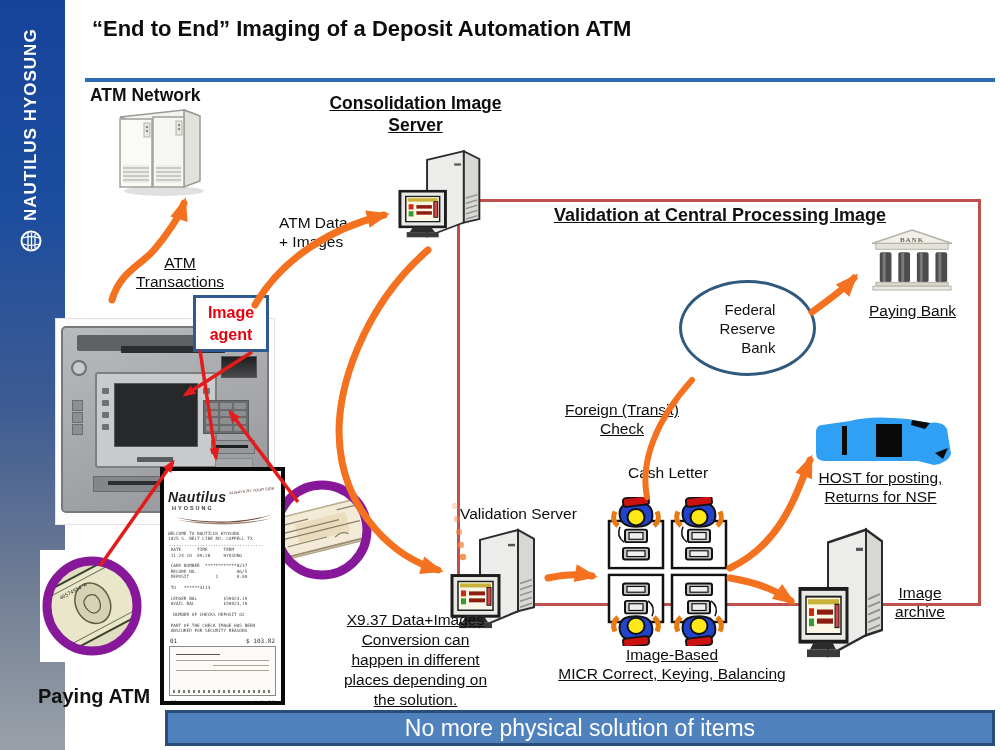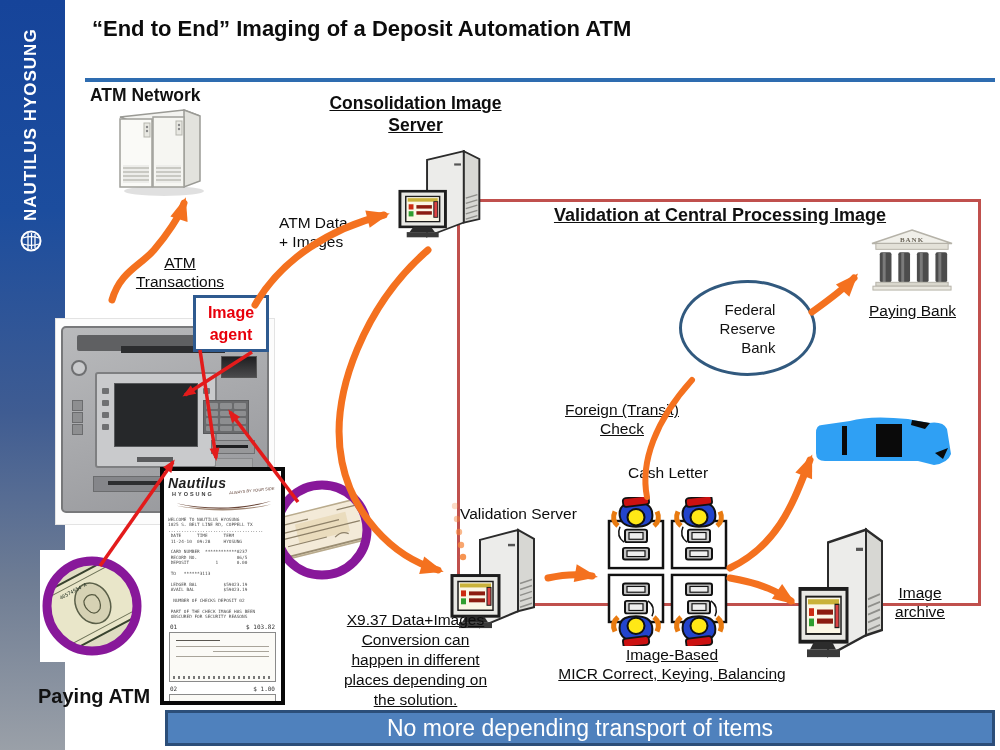--- a/index.html
+++ b/index.html
@@ -88,21 +88,21 @@
   .m-cardslit{position:absolute;left:4px;top:4px;width:32px;height:3px;background:#1e1f21;}
   .m-sq{left:152px;top:130px;width:36px;height:28px;background:#a6a7a9;border:1px solid #8a8b8d;}
   .m-receiptslot{left:30px;top:148px;width:106px;height:14px;background:#85868a;border:1px solid #6b6c6e;}
   .m-rslit{position:absolute;left:14px;top:4px;width:74px;height:4px;background:#2d2e30;}
   .m-depositslot{left:118px;top:166px;width:56px;height:11px;background:#6f7072;border:1px solid #555;}
 
   .photo-bottom{left:40px;top:550px;width:75px;height:112px;background:#fff;z-index:1;}
 
   
   .receipt{left:160px;top:467px;width:125px;height:238px;background:#fff;border:4px solid #090909;
-    box-sizing:border-box;z-index:3;overflow:hidden;padding:4px 4px;}
+    box-sizing:border-box;z-index:3;overflow:hidden;padding:18px 4px;}
   .r-brand{font-size:14px;font-weight:bold;font-style:italic;color:#1f1f1f;letter-spacing:.4px;}
   .r-brand-sub{font-size:5.5px;font-weight:bold;letter-spacing:2px;color:#3a3a3a;margin-left:4px;}
   .r-tagline{position:absolute;right:6px;top:17px;font-size:4px;font-style:italic;color:#5a3b30;transform:rotate(-6deg);}
   .r-swoosh{width:112px;height:12px;margin-top:1px;}
   .r-lines{margin-top:2px;}
   .receipt-line{font-family:"DejaVu Sans Mono",monospace;font-size:4.4px;line-height:5.4px;color:#4a4a4a;white-space:pre;}
   .r-amt{display:flex;justify-content:space-between;font-family:"DejaVu Sans Mono",monospace;
     font-size:6px;color:#333;margin:3px 2px 2px 2px;}
   .r-thumb{border:1px solid #8a8a8a;background:#fbfaf6;height:42px;margin:0 1px;position:relative;padding:3px 4px;}
   .r-thumb.small{height:36px;}
@@ -217,20 +217,22 @@
   <div class="abs lbl cash-letter">Cash Letter</div>
   <div class="abs icon host-icon">
       <svg viewBox="0 0 146 57" preserveAspectRatio="none">
         <path d="M10,13 Q4,13 4,21 L4,41 Q4,49 13,49 L106,49 L122,53 Q136,51 139,42 L135,17 Q131,9 117,11 L96,7 Q58,3 38,9 Z" fill="#2FA0F4"></path>
         <rect x="30" y="14" width="5" height="29" fill="#0a0a0a"></rect>
         <rect x="64" y="12" width="26" height="33" fill="#0a0a0a"></rect>
         <polygon points="100,8 118,11 113,17 99,13" fill="#0a0a0a"></polygon>
         <polygon points="123,41 136,36 131,47" fill="#0a0a0a"></polygon>
       </svg>
     </div>
+  <div class="abs lbl host-label ctr pre">HOST for posting,
+Returns for NSF</div>
 
   <div class="abs lbl validation-server-label">Validation Server</div>
   <div class="abs icon val-server">
       <svg viewBox="0 0 95 115" preserveAspectRatio="none">
         <polygon points="30,16 68,6 68,88 30,104" fill="#ececea" stroke="#2b2b2b" stroke-width="2"></polygon>
         <polygon points="68,6 84,15 84,84 68,88" fill="#d7d7d3" stroke="#2b2b2b" stroke-width="2"></polygon>
         <rect x="58" y="20" width="7" height="2.5" fill="#555"></rect>
         <path d="M70,60 l12,-4 M70,66 l12,-4 M70,72 l12,-4 M70,78 l12,-4 M70,84 l12,-4" stroke="#8f8f8b" stroke-width="1.5"></path>
         <rect x="2" y="52" width="47" height="41" fill="#e8e8e4" stroke="#1d1d1d" stroke-width="3"></rect>
         <rect x="8" y="58" width="35" height="29" fill="#fbf7e6" stroke="#1d1d1d" stroke-width="1.5"></rect>
@@ -476,21 +478,21 @@
           <path d="M10,38 h30 M70,36 h24 M10,46 h60 M10,52 h80 M14,60 h40 M62,62 q8,-5 14,0" stroke="#8d8068" stroke-width="1.2" fill="none"></path>
           <path d="M8,70 h88" stroke="#9a8d72" stroke-width="2" fill="none"></path>
         </g>
       </g>
       <circle cx="51" cy="52" r="45" fill="none" stroke="#88189A" stroke-width="9"></circle>
     </svg>
   </div>
 
   <div class="abs deposit-label">Paying ATM</div>
 
-  <div class="abs banner">No more depending transport of items</div>
+  <div class="abs banner">No more physical solution of items</div>
 
   <svg class="abs overlay" viewBox="0 0 1000 750">
     <defs>
       <marker id="oarrow" markerUnits="userSpaceOnUse" markerWidth="26" markerHeight="22" refX="18" refY="10" orient="auto">
         <path d="M1,1 L24,10 L1,19 Z" fill="#F4711F"></path>
       </marker>
       <marker id="rarrow" markerUnits="userSpaceOnUse" markerWidth="16" markerHeight="13" refX="11" refY="6" orient="auto">
         <path d="M1,1 L14,6 L1,11 Z" fill="#E31B1B"></path>
       </marker>
     </defs>

